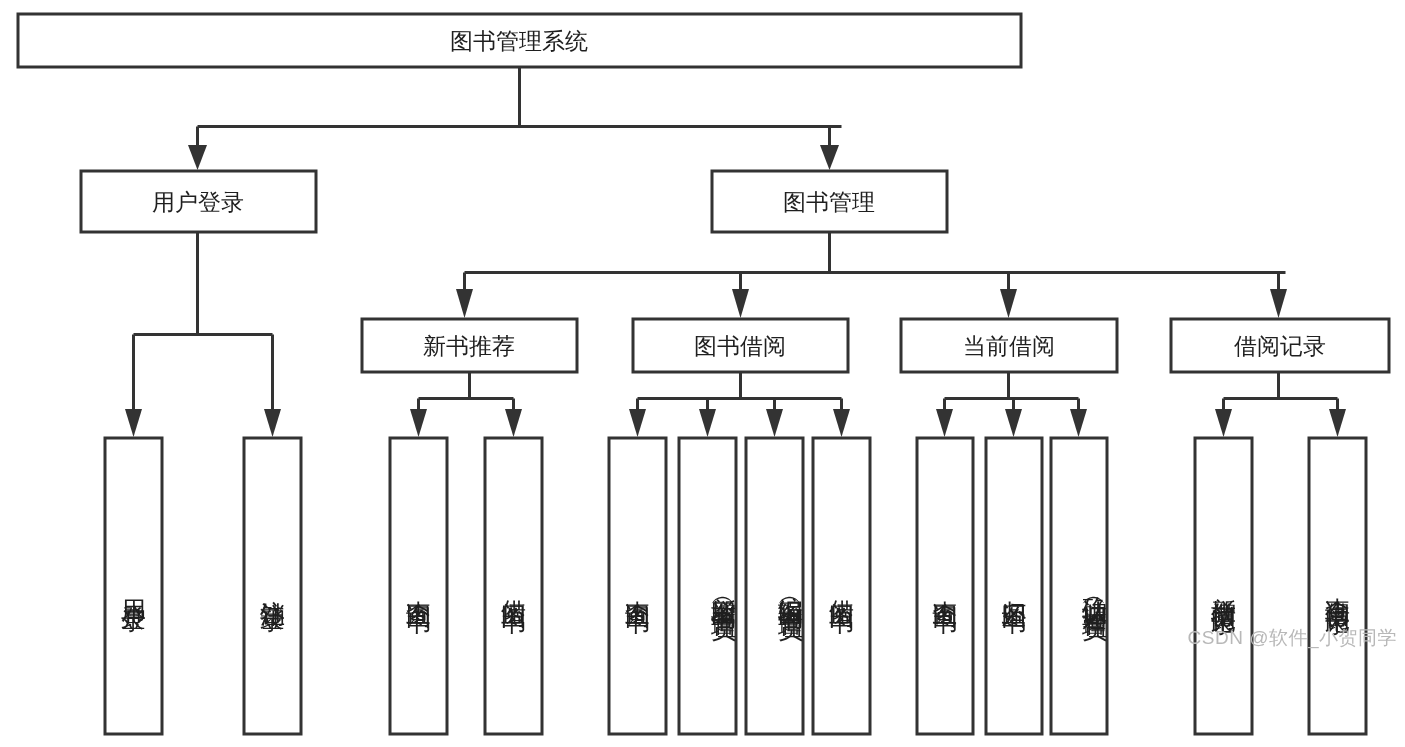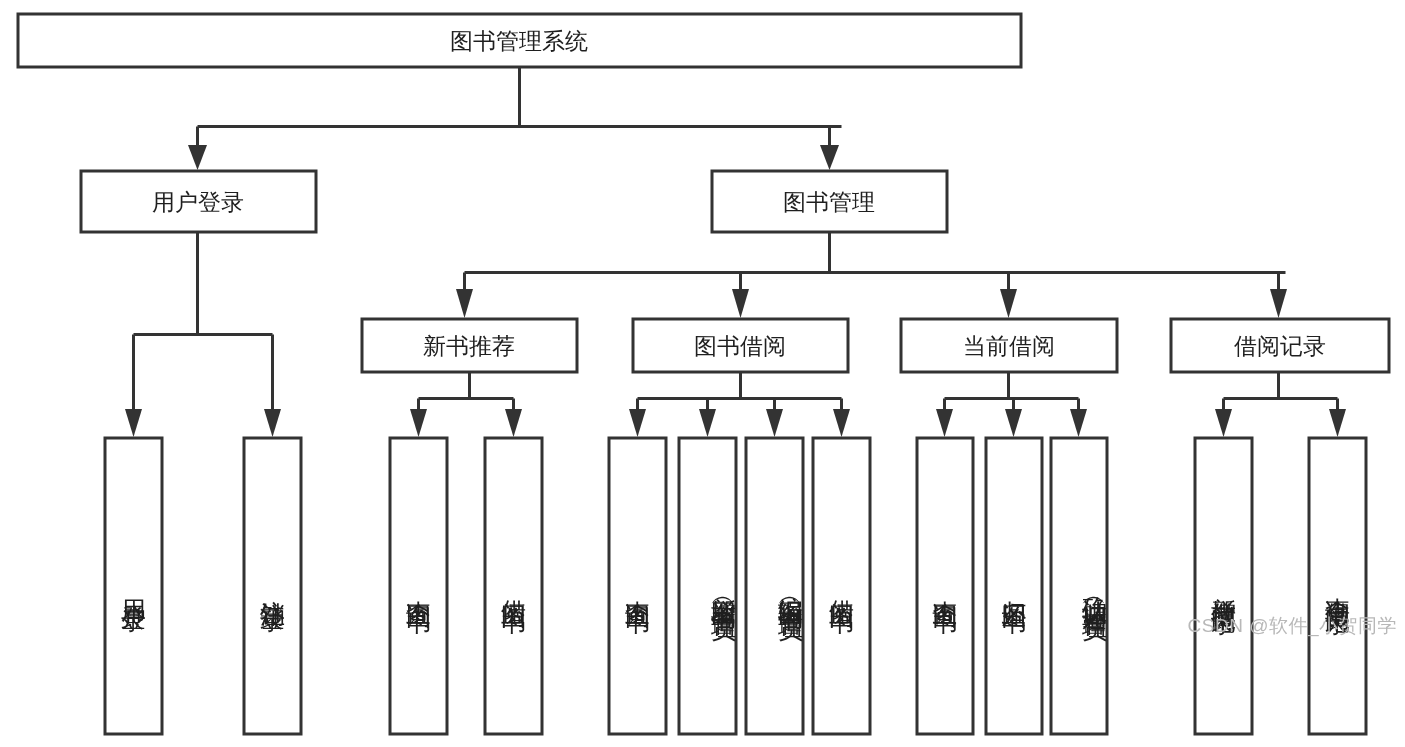--- a/index.html
+++ b/index.html
@@ -63,21 +63,21 @@
     align-items: flex-start;
     justify-content: center;
     pointer-events: none;
   }
   .vlabel.centered {
     align-items: center;
   }
   #watermark {
     position: absolute;
     right: 8px;
-    bottom: 16px;
+    bottom: 4px;
     font-family: "Liberation Sans", "DejaVu Sans", sans-serif;
     font-size: 19px;
     color: #b8b8b8;
     white-space: nowrap;
     letter-spacing: 0.5px;
   }
 </style>
 </head>
 <body>
 

